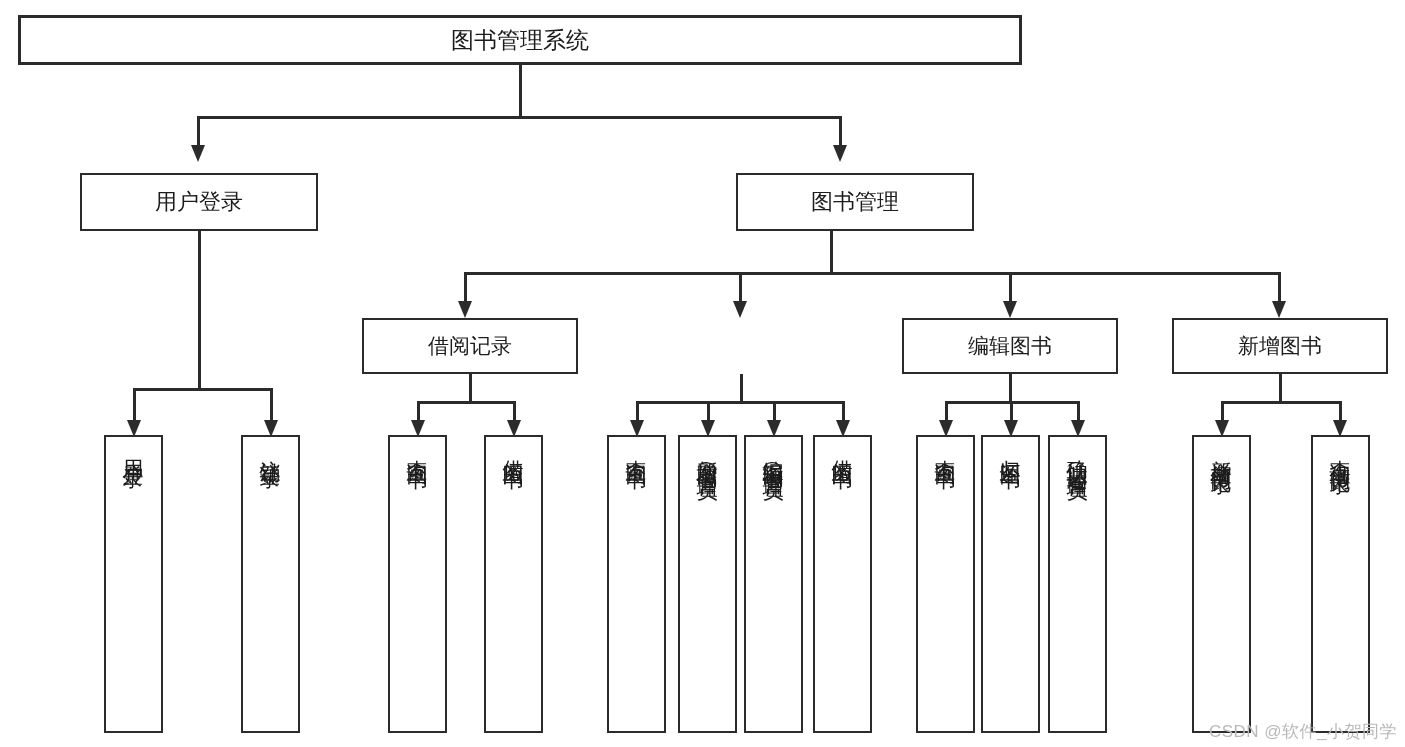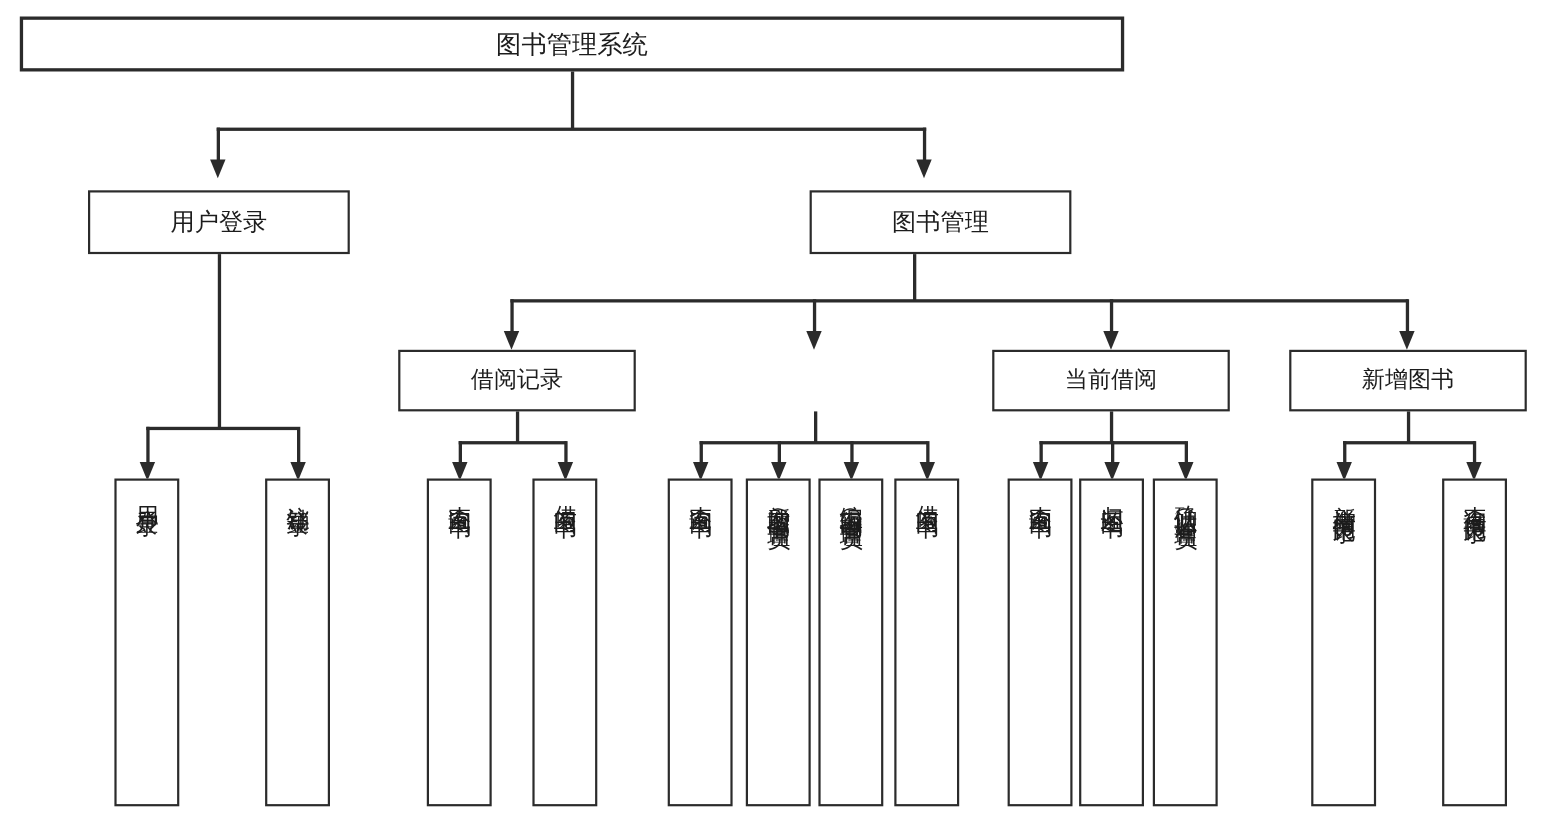--- a/index.html
+++ b/index.html
@@ -124,21 +124,21 @@
   <div class="arrow" style="left:733px; top:301px;"></div>
   <div class="vline" style="left:1009px; top:272px; height:30px;"></div>
   <div class="arrow" style="left:1003px; top:301px;"></div>
   <div class="vline" style="left:1278px; top:272px; height:30px;"></div>
   <div class="arrow" style="left:1272px; top:301px;"></div>
 
   <div class="node lvl2" style="left:362px; top:318px; width:216px; height:56px;">
     <span>借阅记录</span>
   </div>
   <div class="node lvl2" style="left:902px; top:318px; width:216px; height:56px;">
-    <span>当前借阅</span>
+    <span>编辑图书</span>
   </div>
   <div class="node lvl2" style="left:1172px; top:318px; width:216px; height:56px;">
     <span>新增图书</span>
   </div>
 
   <div class="vline" style="left:469px; top:374px; height:28px;"></div>
   <div class="hline" style="left:417px; top:401px; width:98px; height:2.5px;"></div>
   <div class="vline" style="left:417px; top:401px; height:20px;"></div>
   <div class="arrow" style="left:411px; top:420px;"></div>
   <div class="vline" style="left:513px; top:401px; height:20px;"></div>
@@ -201,14 +201,15 @@
   <div class="vline" style="left:1339px; top:401px; height:20px;"></div>
   <div class="arrow" style="left:1333px; top:420px;"></div>
 
   <div class="node leaf" style="left:1192px; top:435px; width:59px; height:298px;">
     <span class="vtext">新增借阅记录</span>
   </div>
   <div class="node leaf" style="left:1311px; top:435px; width:59px; height:298px;">
     <span class="vtext">查询借阅记录</span>
   </div>
 
+  <div id="watermark">CSDN @软件_小贺同学</div>
 
 </div>
 
 </body></html>

